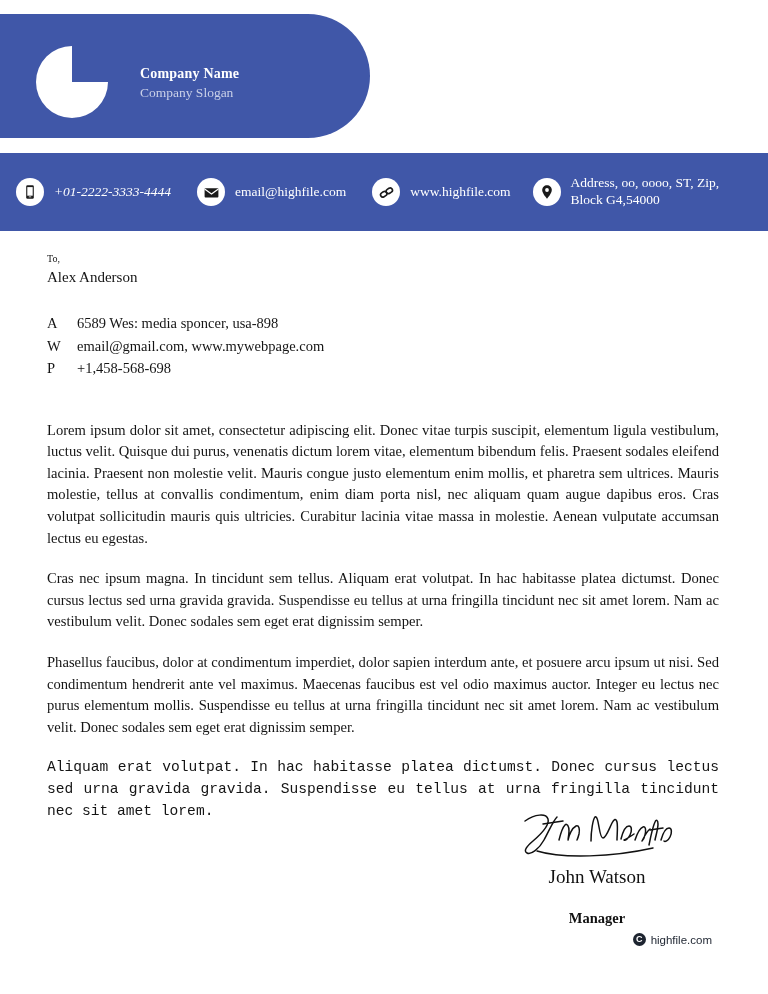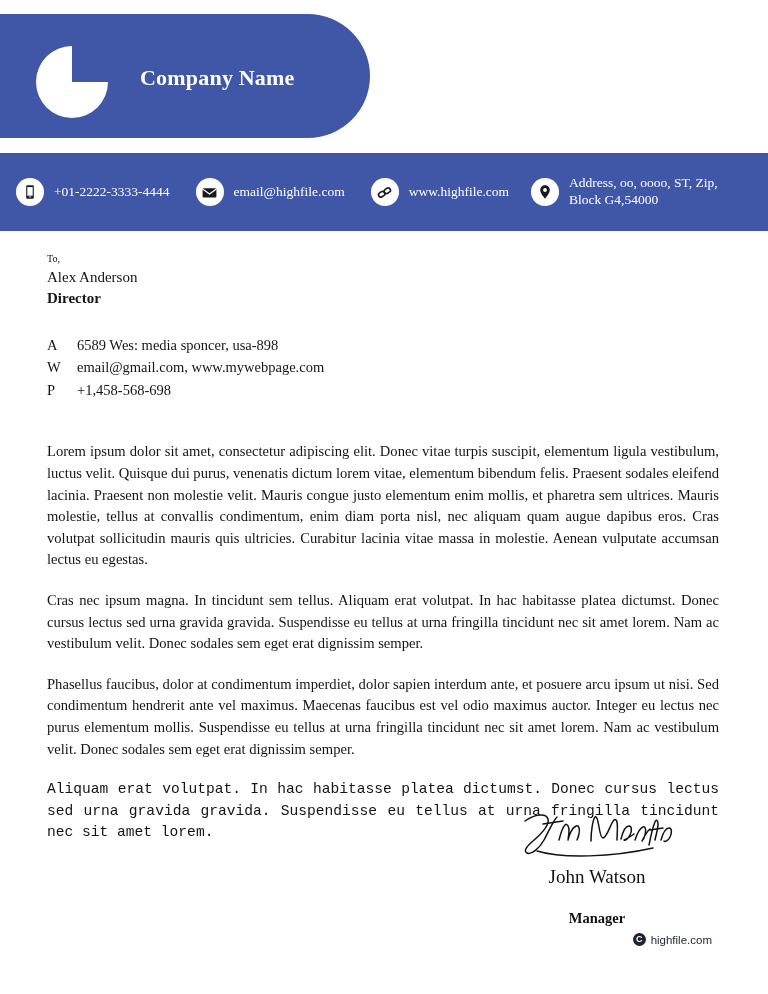--- a/index.html
+++ b/index.html
@@ -36,21 +36,21 @@
   }
   .logo-mark svg { display: block; }
 
   .brand-block {
     position: absolute;
     left: 140px;
     top: 52px;
     width: 220px;
   }
   .brand-name {
-    font-size: 22px;
+    font-size: 14px;
     font-weight: bold;
     color: #ffffff;
     letter-spacing: 0.2px;
     line-height: 1.1;
     white-space: nowrap;
   }
   .brand-slogan {
     margin-top: 4px;
     font-size: 13.5px;
     color: #c9d0e8;
@@ -67,21 +67,21 @@
     height: 78px;
     background: #4057A8;
     display: flex;
     align-items: center;
   }
   .contact-item {
     display: flex;
     align-items: center;
     color: #ffffff;
   }
-  .contact-item.phone    { margin-left: 16px; }
+  .contact-item.phone    { margin-left: 16px; font-style: italic; }
   .contact-item.email    { margin-left: 26px; text-align: right; }
   .contact-item.website  { margin-left: 26px; }
   .contact-item.address  { margin-left: 22px; }
 
   .c-icon {
     flex: 0 0 auto;
     width: 28px;
     height: 28px;
     border-radius: 50%;
     background: #ffffff;
@@ -196,20 +196,21 @@
   <div class="header-bar">
 
     <div class="logo-mark">
       <svg width="72" height="72" viewBox="0 0 72 72">
         <path d="M36 36 L36 0 A36 36 0 1 0 72 36 Z" fill="#ffffff"></path>
       </svg>
     </div>
 
     <div class="brand-block">
       <div class="brand-name">Company Name</div>
+      <div class="brand-slogan">Company Slogan</div>
     </div>
 
   </div>
 
   <div class="contact-bar">
 
     <div class="contact-item phone">
       <span class="c-icon">
         <svg width="16" height="16" viewBox="0 0 16 16">
           <rect x="4.2" y="1.2" width="7.6" height="13.6" rx="1.3" fill="#1a1a1a"></rect>
@@ -252,21 +253,20 @@
       <span class="c-text two-line">Address, oo, oooo, ST, Zip, Block G4,54000</span>
     </div>
 
   </div>
 
   <div class="letter">
 
     <div>
       <div class="to-label">To,</div>
       <div class="to-name">Alex Anderson</div>
-      <div class="to-role">Director</div>
     </div>
 
     <table class="detail-table">
       <tbody>
         <tr>
           <td class="detail-key">A</td>
           <td class="detail-val">6589 Wes: media sponcer, usa-898</td>
         </tr>
         <tr>
           <td class="detail-key">W</td>

